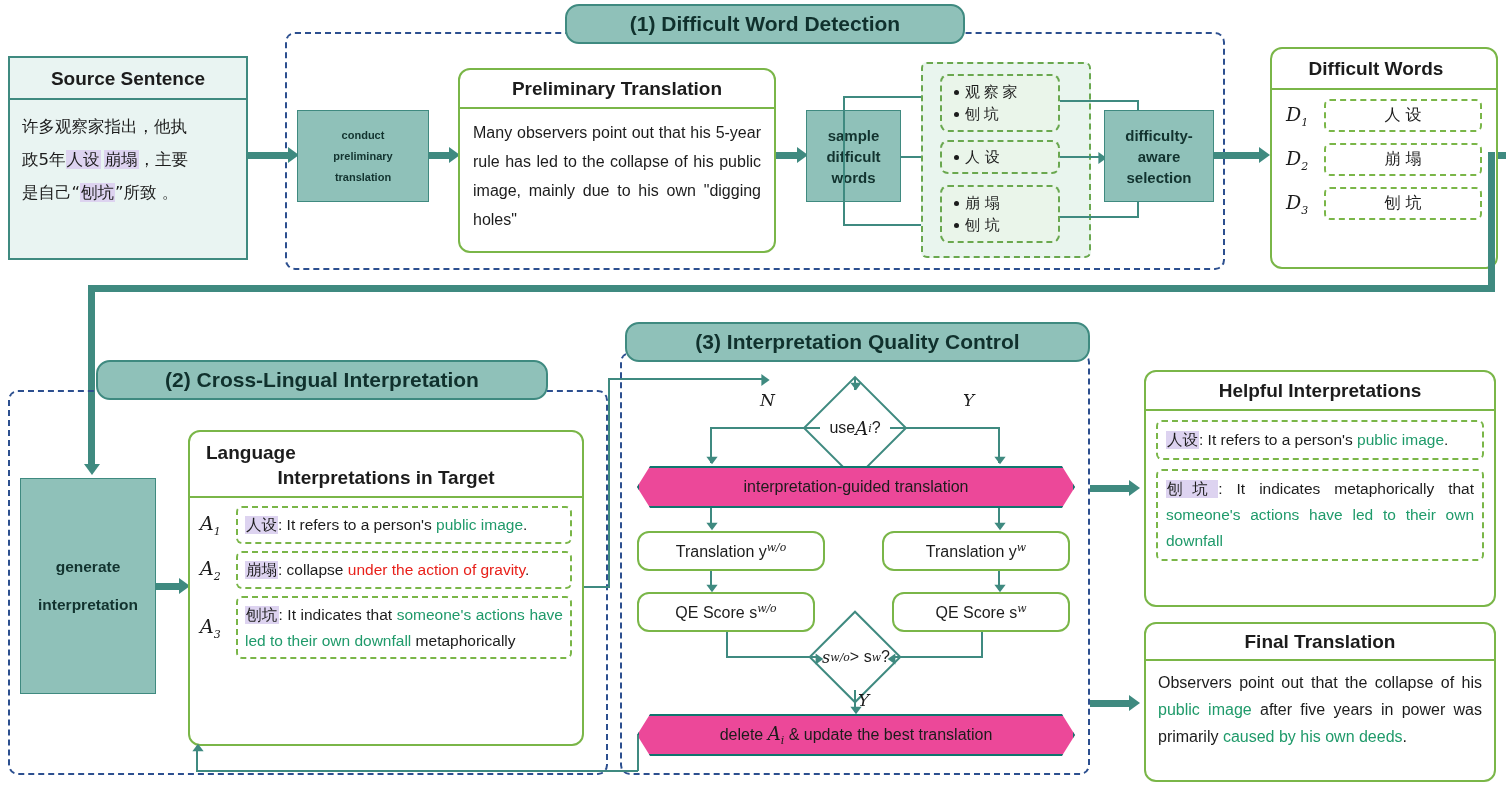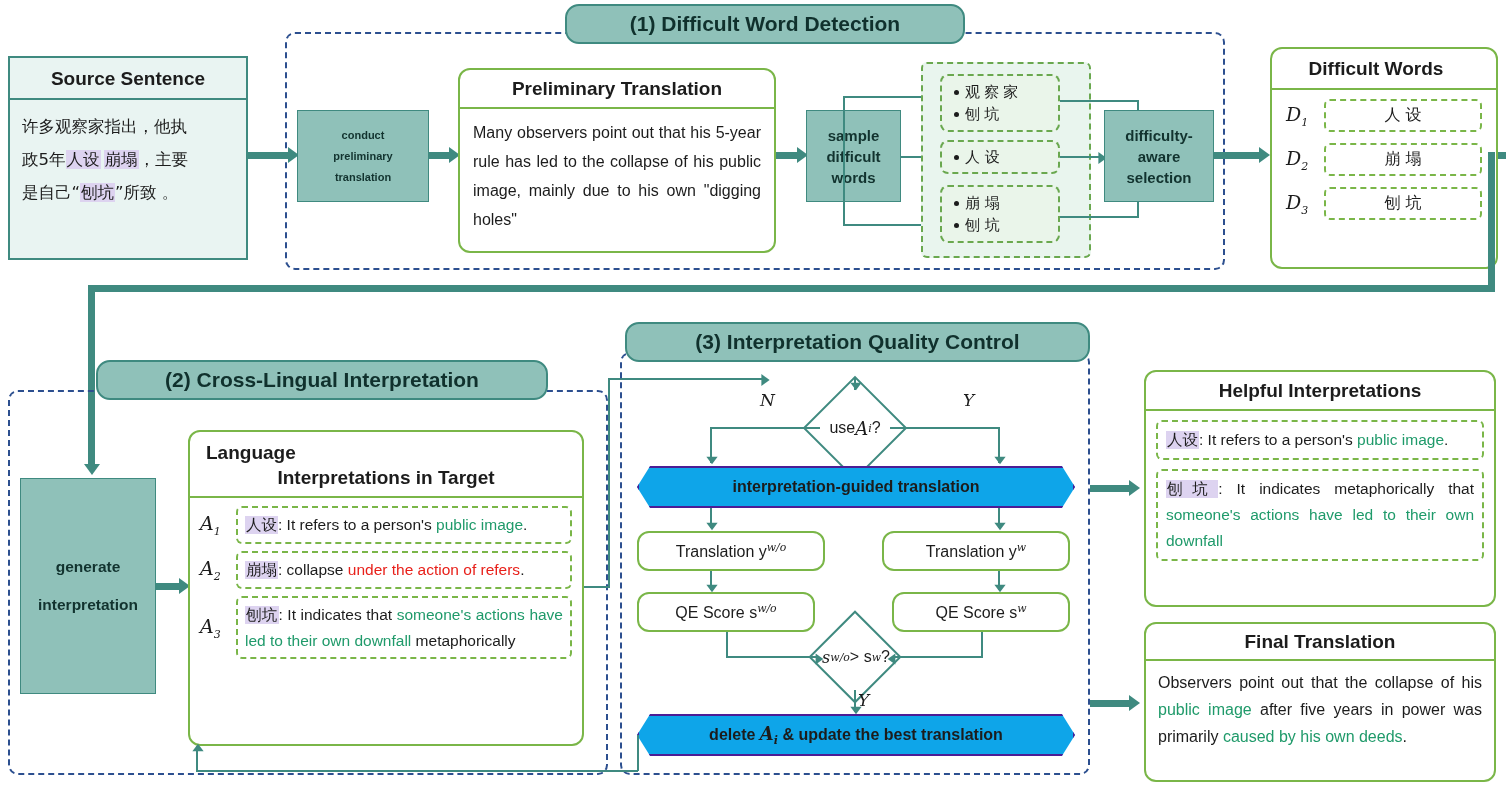--- a/index.html
+++ b/index.html
@@ -75,24 +75,24 @@
   .ah-up    { border-left:8px solid transparent; border-right:8px solid transparent; border-bottom:11px solid #3f8a80; }
 
   .thin-line { background:#3f8a80; position:absolute; }
 
   .diamond {
     border:2.5px solid #3f8a80;
     background:#ffffff;
     transform:rotate(45deg);
   }
   .hexagon {
-    background:#0ea5e9;
-    border:2px solid #4c1d95;
+    background:#ec4899;
+    border:2px solid #0f766e;
     display:flex; align-items:center; justify-content:center;
-    font-weight:bold;
+    font-weight:normal;
     clip-path:polygon(3% 0, 97% 0, 100% 50%, 97% 100%, 3% 100%, 0 50%);
   }
   .cal { font-family:"DejaVu Serif", serif; font-style:italic; }
   .ital { font-style:italic; font-family:"DejaVu Serif", serif; }
   .bullet-line { display:flex; align-items:center; gap:6px; }
   .bullet-dot { width:5px; height:5px; border-radius:50%; background:#1c1c1c; flex:0 0 auto; }
   sup.sup { font-size:0.68em; }
 </style>
 </head>
 <body>
@@ -147,21 +147,21 @@
 <div class="thin-line" style="left:843px; top:96px; width:2px; height:130px;"></div>
 <div class="thin-line" style="left:843px; top:96px; width:80px; height:2px;"></div>
 <div class="thin-line" style="left:901px; top:156px; width:24px; height:2px;"></div>
 <div class="thin-line" style="left:843px; top:224px; width:80px; height:2px;"></div>
 <div class="arrow-head ah-right" style="left:921px; top:90px; transform:scale(.75);"></div>
 <div class="arrow-head ah-right" style="left:921px; top:150px; transform:scale(.75);"></div>
 <div class="arrow-head ah-right" style="left:921px; top:218px; transform:scale(.75);"></div>
 
 <div class="abs" style="left:921px; top:62px; width:170px; height:196px; border:2.5px dashed #6aa84f; border-radius:6px; background:#e9f5ee;"></div>
 
-<div class="abs dashed-green" style="left:940px; top:74px; width:120px; height:58px; display:flex; flex-direction:column; justify-content:center; padding-left:12px; font-size:15px; font-family:Liberation Sans, sans-serif;">
+<div class="abs dashed-green" style="left:940px; top:74px; width:120px; height:58px; display:flex; flex-direction:column; justify-content:center; padding-left:12px; font-size:15px; font-family:Liberation Serif, serif;">
   <div class="bullet-line">
       <span class="bullet-dot"></span>
       <span>观 察 家</span>
     </div>
   <div class="bullet-line" style="margin-top:3px;">
       <span class="bullet-dot"></span>
       <span>刨  坑</span>
     </div>
 </div>
 
@@ -251,21 +251,21 @@
     <div style="display:flex; align-items:center; gap:8px; margin-bottom:7px;">
       <span class="cal" style="font-size:19px; width:28px;"><span>A</span><sub style="font-size:11px;">1</sub></span>
       <span class="dashed-blue-in" style="flex:1; padding:4px 7px; font-size:15.5px; line-height:25px; text-align:justify;">
         <span class="hl-purple" style="font-family:'DejaVu Sans',sans-serif;">人设</span><span>: It refers to a person's </span><span class="green-t">public image</span><span>.</span>
       </span>
     </div>
 
     <div style="display:flex; align-items:center; gap:8px; margin-bottom:7px;">
       <span class="cal" style="font-size:19px; width:28px;"><span>A</span><sub style="font-size:11px;">2</sub></span>
       <span class="dashed-blue-in" style="flex:1; padding:4px 7px; font-size:15.5px; line-height:25px; text-align:justify;">
-        <span class="hl-purple" style="font-family:'DejaVu Sans',sans-serif;">崩塌</span><span>: collapse </span><span class="red-t">under the action of refers</span><span>.</span>
+        <span class="hl-purple" style="font-family:'DejaVu Sans',sans-serif;">崩塌</span><span>: collapse </span><span class="red-t">under the action of gravity</span><span>.</span>
       </span>
     </div>
 
     <div style="display:flex; align-items:center; gap:8px;">
       <span class="cal" style="font-size:19px; width:28px;"><span>A</span><sub style="font-size:11px;">3</sub></span>
       <span class="dashed-blue-in" style="flex:1; padding:4px 7px; font-size:15.5px; line-height:25px; text-align:justify;">
         <span class="hl-purple" style="font-family:'DejaVu Sans',sans-serif;">刨坑</span><span>: It indicates that </span><span class="green-t">someone's actions have led to their own downfall</span><span> metaphorically</span>
       </span>
     </div>
   </div>

